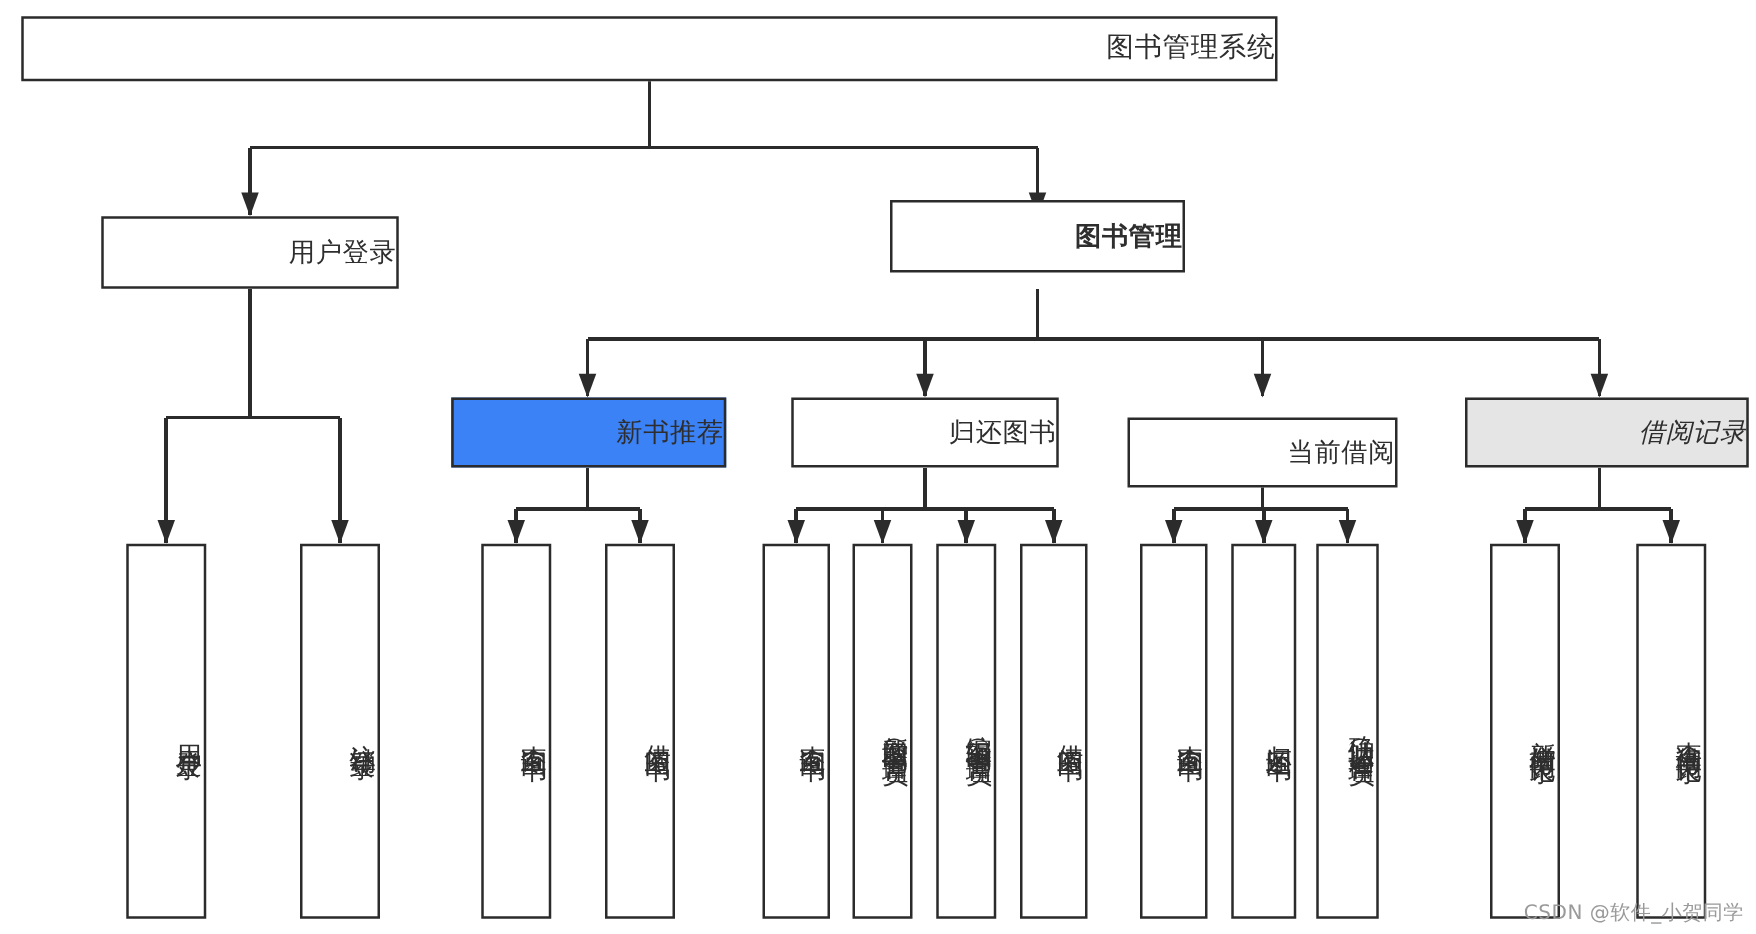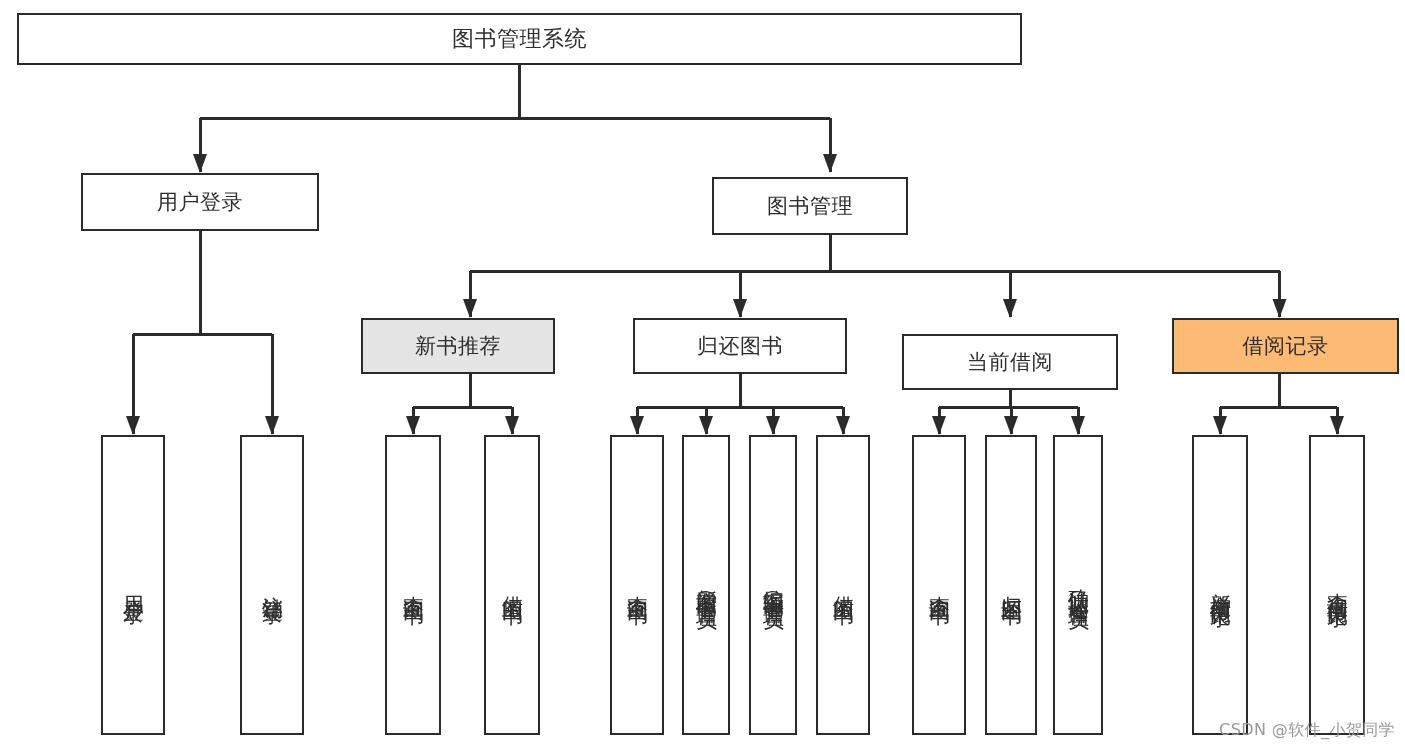--- a/index.html
+++ b/index.html
@@ -21,21 +21,21 @@
     width: 1405px;
     height: 747px;
   }
   .node-box {
     position: absolute;
     box-sizing: border-box;
     background: #ffffff;
     border: 2px solid #a3a3a3;
     display: flex;
     align-items: center;
-    justify-content: center;
+    justify-content: flex-end;
     overflow: hidden;
   }
   .node-label {
     color: #2e2e2e;
     font-size: 21px;
     line-height: 1.18;
     letter-spacing: 0.5px;
     text-align: center;
     white-space: nowrap;
   }
@@ -124,33 +124,33 @@
       <line x1="1337" y1="407" x2="1337" y2="434" stroke="#2b2b2b" stroke-width="3" shape-rendering="crispEdges"></line>
       <path d="M 1330 416 L 1344 416 L 1337 435 Z" fill="#2b2b2b"></path>
     </svg>
   <div id="nodes-layer">
       <div class="node-box level0" style="left: 17px; top: 13px; width: 1005px; height: 52px; border-color: rgb(43, 43, 43); background: rgb(255, 255, 255);">
         <span class="node-label" style="color: rgb(46, 46, 46);">图书管理系统</span>
       </div>
       <div class="node-box level1" style="left: 81px; top: 173px; width: 238px; height: 58px; border-color: rgb(43, 43, 43); background: rgb(255, 255, 255);">
         <span class="node-label" style="color: rgb(46, 46, 46);">用户登录</span>
       </div>
-      <div class="node-box level1" style="left: 712px; top: 177px; width: 196px; height: 58px; border-color: rgb(43, 43, 43); background: rgb(255, 255, 255);">
+      <div class="node-box level1" style="left: 712px; top: 160px; width: 236px; height: 58px; border-color: rgb(43, 43, 43); background: rgb(255, 255, 255); font-weight: bold;">
         <span class="node-label" style="color: rgb(46, 46, 46);">图书管理</span>
       </div>
-      <div class="node-box level2" style="left: 361px; top: 318px; width: 194px; height: 56px; border-color: rgb(43, 43, 43); background: #e5e5e5;">
+      <div class="node-box level2" style="left: 361px; top: 318px; width: 220px; height: 56px; border-color: rgb(43, 43, 43); background: #3b82f6;">
         <span class="node-label" style="color: rgb(46, 46, 46);">新书推荐</span>
       </div>
       <div class="node-box level2" style="left: 633px; top: 318px; width: 214px; height: 56px; border-color: rgb(43, 43, 43); background: rgb(255, 255, 255);">
         <span class="node-label" style="color: rgb(46, 46, 46);">归还图书</span>
       </div>
       <div class="node-box level2" style="left: 902px; top: 318px; width: 216px; height: 56px; border-color: rgb(43, 43, 43); background: rgb(255, 255, 255); margin-top: 16px;">
         <span class="node-label" style="color: rgb(46, 46, 46);">当前借阅</span>
       </div>
-      <div class="node-box level2" style="left: 1172px; top: 318px; width: 227px; height: 56px; border-color: rgb(43, 43, 43); background: #fdba74;">
+      <div class="node-box level2" style="left: 1172px; top: 318px; width: 227px; height: 56px; border-color: rgb(43, 43, 43); background: #e5e5e5; font-style: italic;">
         <span class="node-label" style="color: rgb(46, 46, 46);">借阅记录</span>
       </div>
       <div class="node-box level3 vertical" style="left: 101px; top: 435px; width: 64px; height: 300px; border-color: rgb(43, 43, 43); background: rgb(255, 255, 255);">
         <span class="node-label" style="color: rgb(46, 46, 46);">用户登录</span>
       </div>
       <div class="node-box level3 vertical" style="left: 240px; top: 435px; width: 64px; height: 300px; border-color: rgb(43, 43, 43); background: rgb(255, 255, 255);">
         <span class="node-label" style="color: rgb(46, 46, 46);">注销登录</span>
       </div>
       <div class="node-box level3 vertical" style="left: 385px; top: 435px; width: 56px; height: 300px; border-color: rgb(43, 43, 43); background: rgb(255, 255, 255);">
         <span class="node-label" style="color: rgb(46, 46, 46);">查询图书</span>

